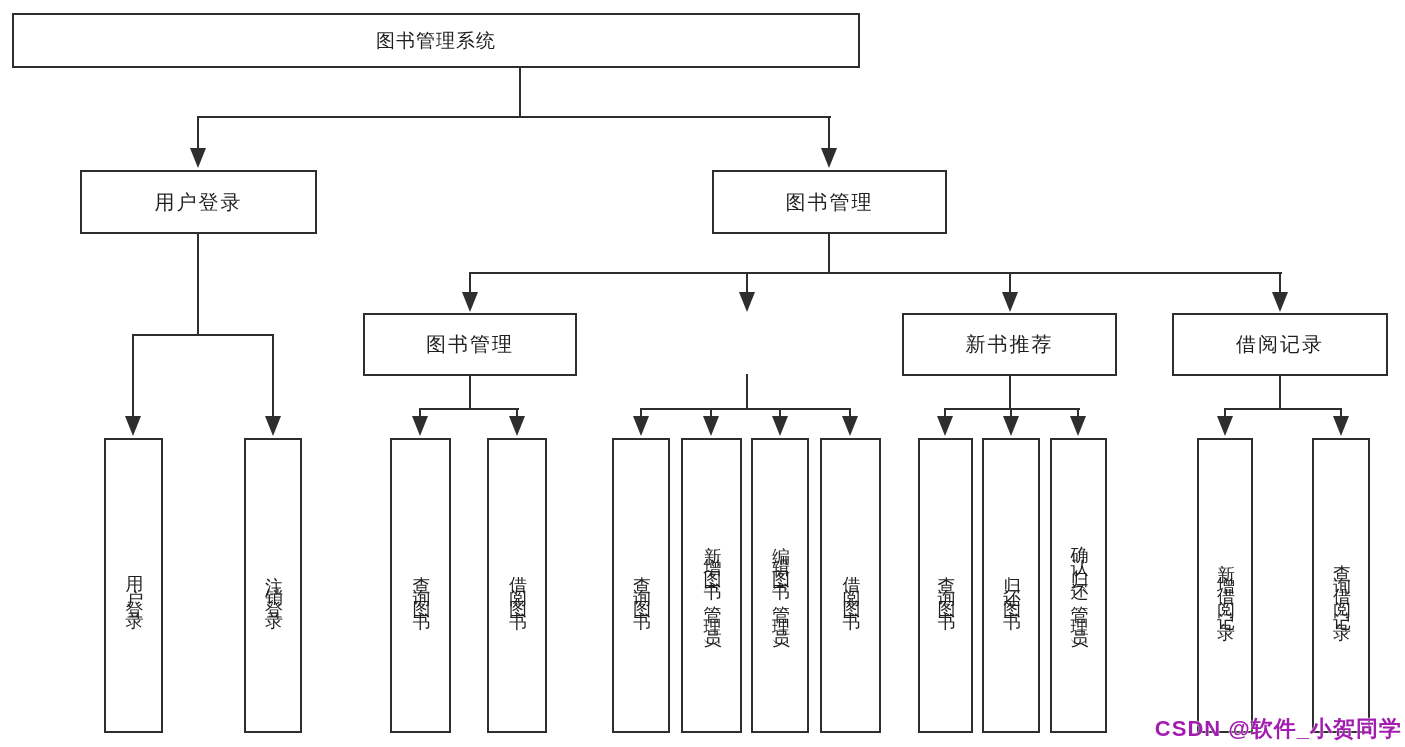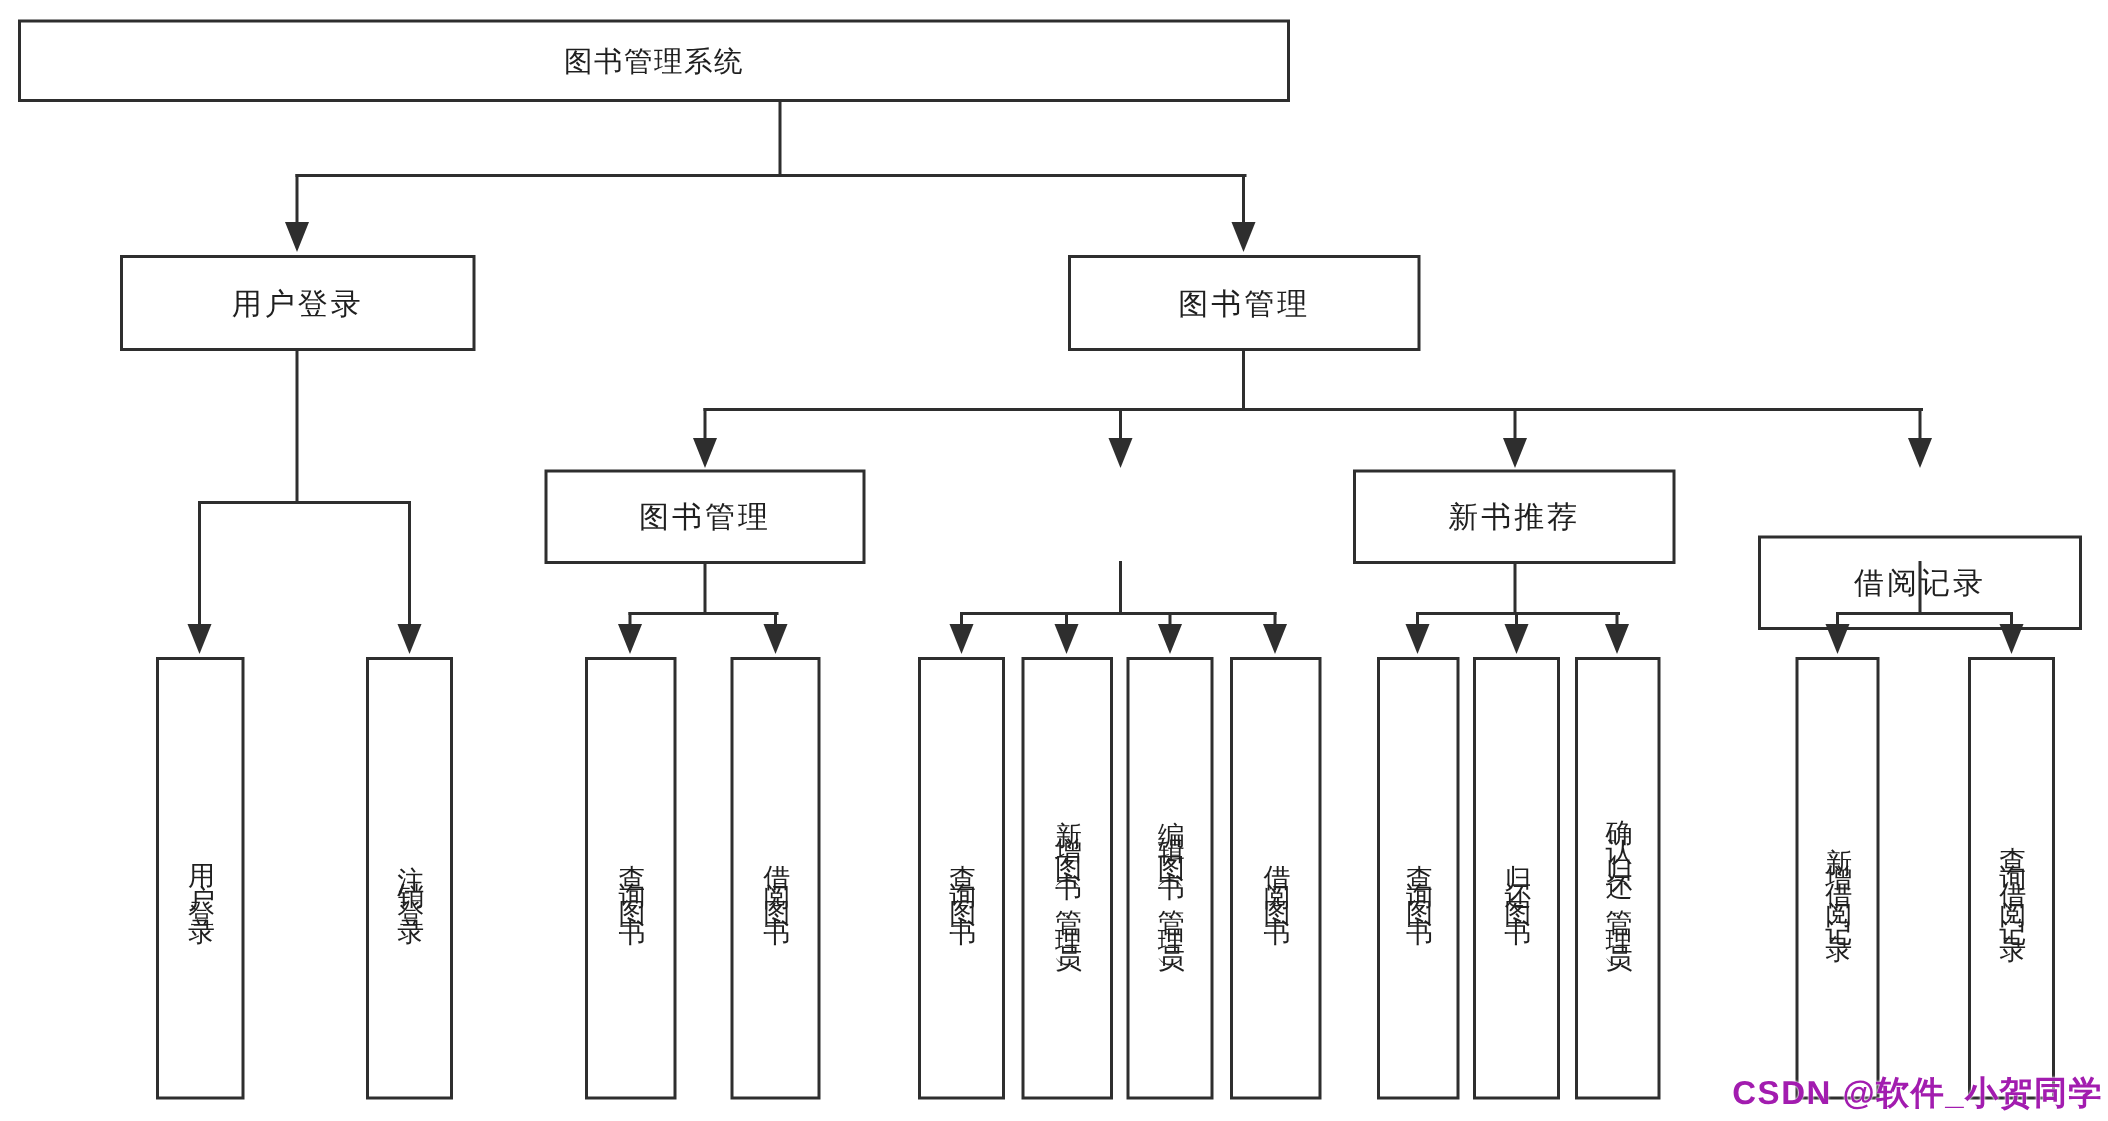--- a/index.html
+++ b/index.html
@@ -45,21 +45,21 @@
   <div class="bx" style="left:712px;top:170px;width:235px;height:64px;">
     <span class="hlabel">图书管理</span>
   </div>
 
   <div class="bx" style="left:363px;top:313px;width:214px;height:63px;">
     <span class="hlabel">图书管理</span>
   </div>
   <div class="bx" style="left:902px;top:313px;width:215px;height:63px;">
     <span class="hlabel">新书推荐</span>
   </div>
-  <div class="bx" style="left:1172px;top:313px;width:216px;height:63px;margin-top:44px;">
+  <div class="bx" style="left:1172px;top:313px;width:216px;height:63px;">
     <span class="hlabel">借阅记录</span>
   </div>
 
   <div class="bx leaf" style="left:104px;top:438px;width:59px;height:295px;">
     <span>用户登录</span>
   </div>
   <div class="bx leaf" style="left:244px;top:438px;width:58px;height:295px;">
     <span>注销登录</span>
   </div>
 

